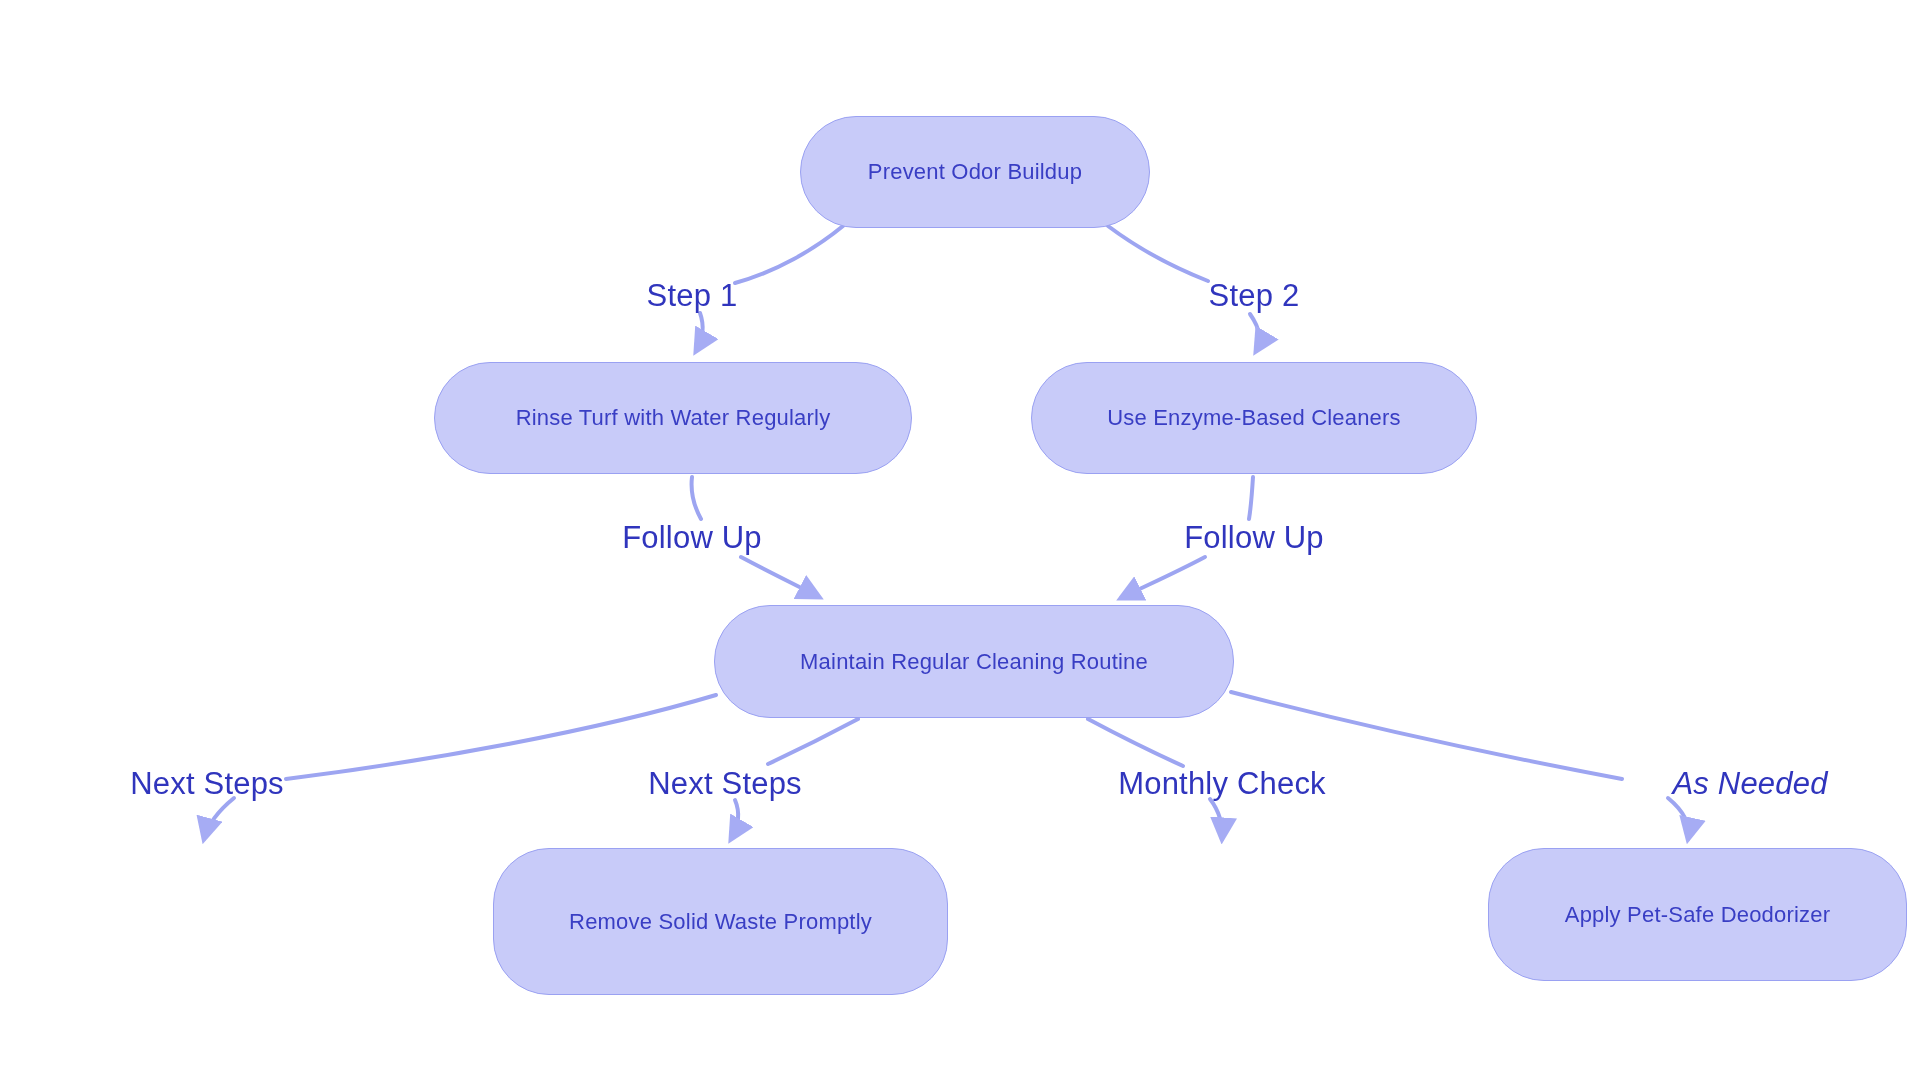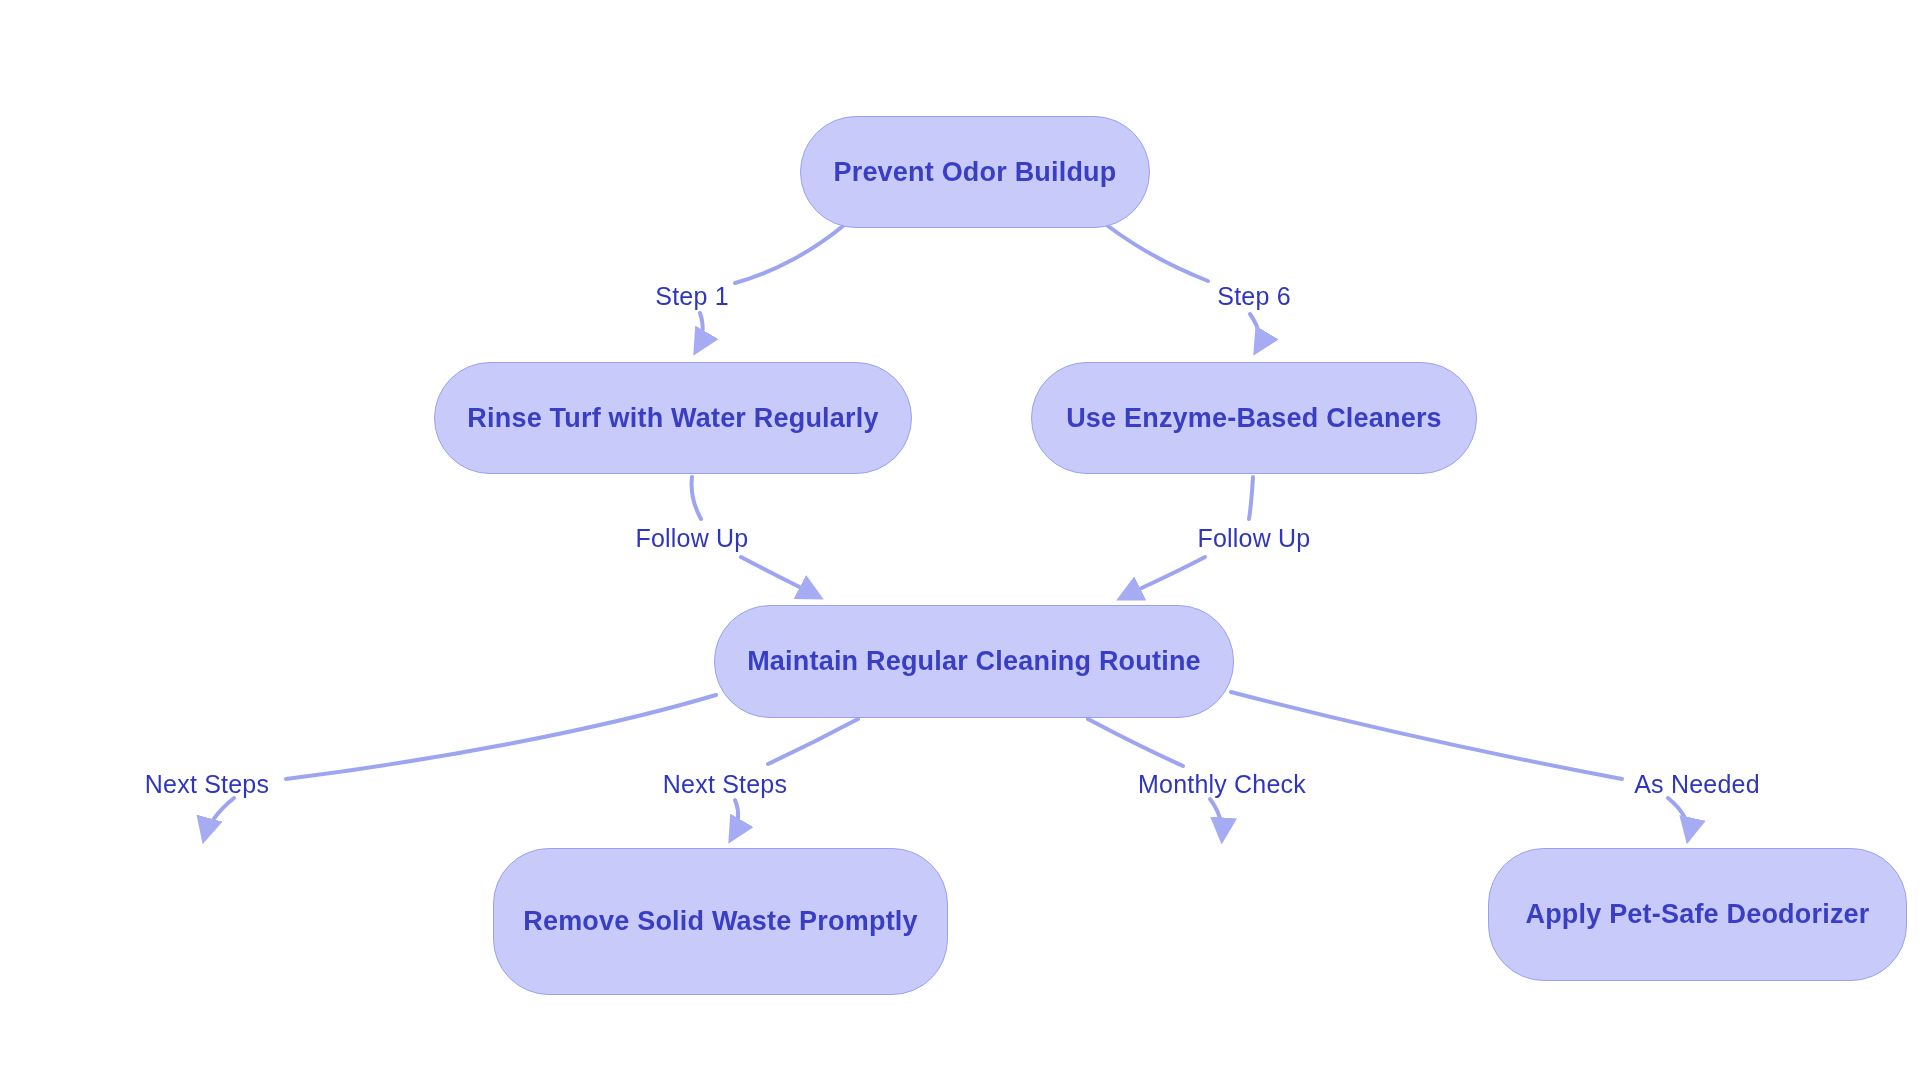--- a/index.html
+++ b/index.html
@@ -31,30 +31,29 @@
   .node{
     position:absolute;
     box-sizing:border-box;
     background:var(--node-fill);
     border:1.5px solid var(--node-border);
     border-radius:56px;
     color:var(--node-text);
     display:flex;
     align-items:center;
     justify-content:center;
-    font-size:27px;
+    font-size:22px;
     letter-spacing:0.2px;
     white-space:nowrap;
-    font-weight:bold;
   }
   .edge-label{
     position:absolute;
     transform:translate(-50%,-50%);
     color:var(--edge-label-text);
-    font-size:25px;
+    font-size:31px;
     letter-spacing:0.2px;
     white-space:nowrap;
   }
 </style>
 </head>
 <body>
 
 <div class="canvas">
 
   <svg class="edges" viewBox="0 0 1920 1083" fill="none">
@@ -98,27 +97,27 @@
   <div class="node" style="left:1031px;top:362px;width:446px;height:112px;">Use Enzyme-Based Cleaners</div>
 
 
   <div class="node" style="left:493px;top:848px;width:455px;height:147px;">Remove Solid Waste Promptly</div>
 
 
   <div class="node" style="left:1488px;top:848px;width:419px;height:133px;">Apply Pet-Safe Deodorizer</div>
 
   <div class="edge-label" style="left:692px;top:296px;">Step 1</div>
 
-  <div class="edge-label" style="left:1254px;top:296px;">Step 6</div>
+  <div class="edge-label" style="left:1254px;top:296px;">Step 2</div>
 
   <div class="edge-label" style="left:692px;top:538px;">Follow Up</div>
 
   <div class="edge-label" style="left:1254px;top:538px;">Follow Up</div>
 
   <div class="edge-label" style="left:207px;top:784px;">Next Steps</div>
 
   <div class="edge-label" style="left:725px;top:784px;">Next Steps</div>
 
   <div class="edge-label" style="left:1222px;top:784px;">Monthly Check</div>
 
-  <div class="edge-label" style="left:1697px;top:784px;">As Needed</div>
+  <div class="edge-label" style="left:1750px;top:784px;font-style:italic;">As Needed</div>
 
 </div>
 
 </body></html>

